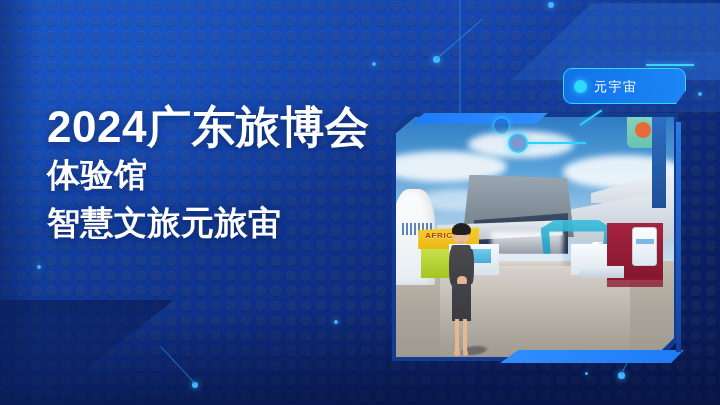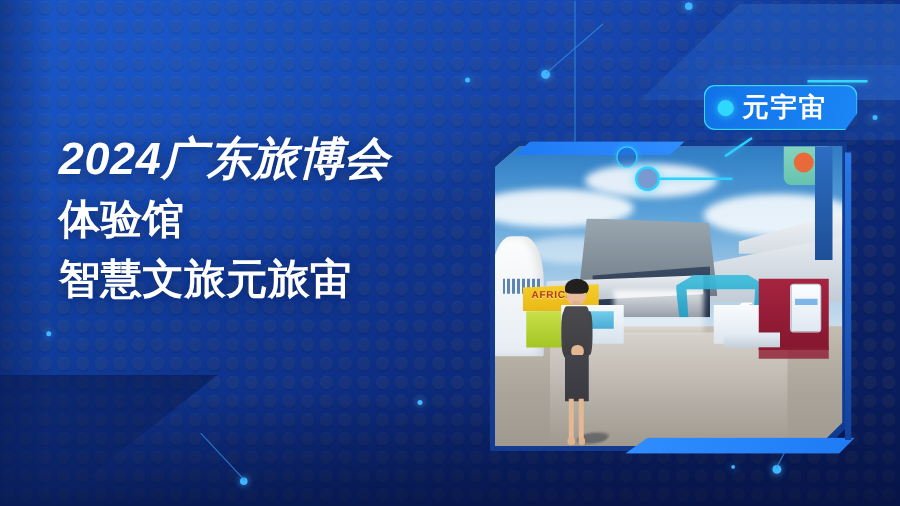--- a/index.html
+++ b/index.html
@@ -60,21 +60,21 @@
          box-shadow:0 0 6px rgba(70,190,255,.85); }
   .wire{ position:absolute; background:#2f8fe0; opacity:.75; transform-origin:0 50%; height:1px; }
 
   
   .headline{
     position:absolute; left:47px; top:103px; width:330px;
     color:#ffffff; font-weight:bold; letter-spacing:.5px;
     text-shadow:0 2px 10px rgba(4,18,70,.55);
   }
   .hl-line{ display:block; font-size:33px; line-height:48px; white-space:nowrap; }
-  .hl-line.l1{ font-size:36px;font-style:italic; }
+  .hl-line.l1{ font-size:44px; }
 
   
   .frame{
     position:absolute; left:392px; top:113px; width:286px; height:248px;
     background:#123a8e;
     clip-path:polygon(7% 0%, 100% 0%, 100% 92%, 93% 100%, 0% 100%, 0% 7%);
     box-shadow:0 8px 26px rgba(3,12,52,.55);
   }
   .frame-inner{
     position:absolute; left:396px; top:117px; width:278px; height:240px;
@@ -270,21 +270,21 @@
     clip-path:polygon(0 0, 100% 0, 100% 62%, 92% 100%, 0 100%);
     display:flex; align-items:center; gap:7px; padding-left:10px;
     box-shadow:0 2px 12px rgba(20,110,230,.5);
   }
   .badge-dot{
     width:13px; height:13px; border-radius:50%;
     background:#2fd8ff; box-shadow:0 0 7px rgba(55,214,255,.9);
     flex:0 0 auto;
   }
   .badge-text{
-    color:#ffffff; font-size:21px; font-weight:bold; letter-spacing:1.5px;
+    color:#ffffff; font-size:13px; font-weight:normal; letter-spacing:1.5px;
     line-height:1; white-space:nowrap;
   }
   .badge-topline{
     position:absolute; left:646px; top:64px; width:48px; height:2px;
     background:#37d6ff; box-shadow:0 0 5px rgba(55,214,255,.8);
   }
   .ring{
     position:absolute; left:493px; top:117px; width:17px; height:17px;
     border:1.8px solid #2fd0ff; border-radius:50%;
     background:rgba(20,80,180,.35);

